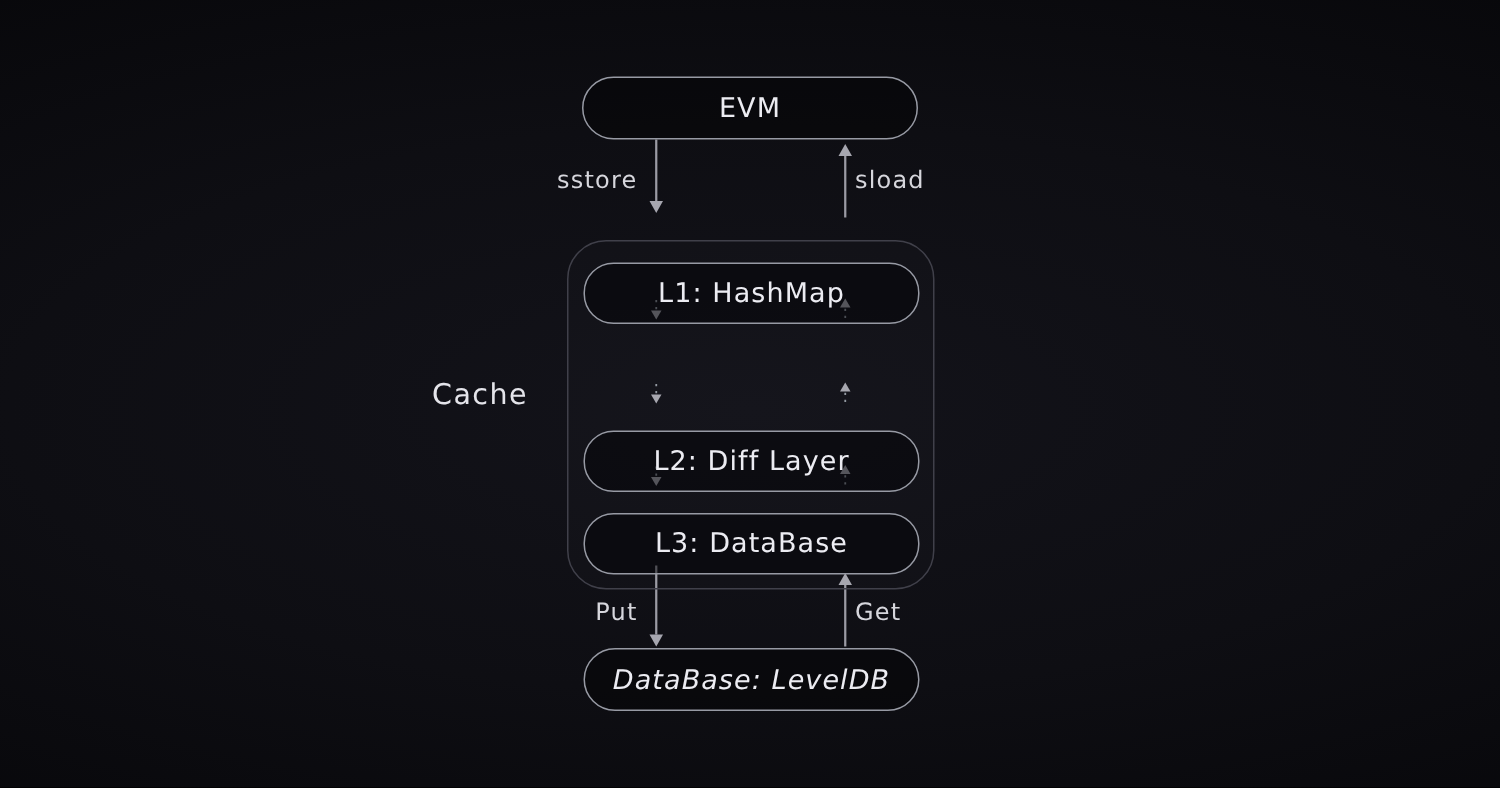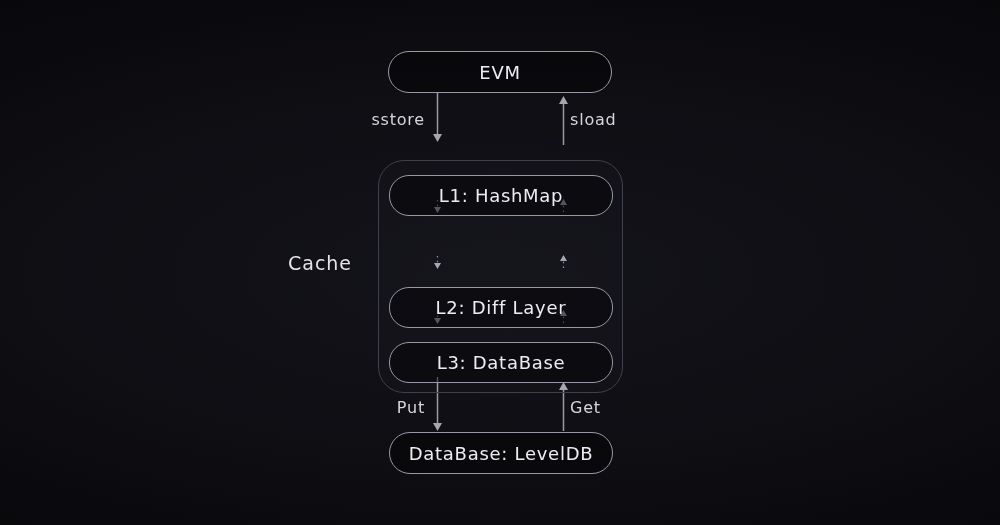--- a/index.html
+++ b/index.html
@@ -20,21 +20,21 @@
     align-items: center;
     justify-content: center;
     background: rgba(5,5,8,0.55);
     border: 1.4px solid #979aa4;
     border-radius: 21px;
     font-size: 18px;
     letter-spacing: 0.04em;
     color: #ececf2;
   }
   .evm-node     { left: 388px; top: 51px;  width: 224px; height: 42px; }
-  .db-node      { left: 389px; top: 432px; width: 224px; height: 42px; }
+  .db-node      { left: 389px; top: 432px; width: 224px; height: 42px; font-style: italic; }
   .cache-container {
     position: absolute;
     box-sizing: border-box;
     left: 378px; top: 144px; width: 245px; height: 233px;
     border: 1.5px solid #40404a;
     border-radius: 26px;
     background: rgba(255,255,255,0.012);
     margin-top: 16px;
   }
   .layer-node {

